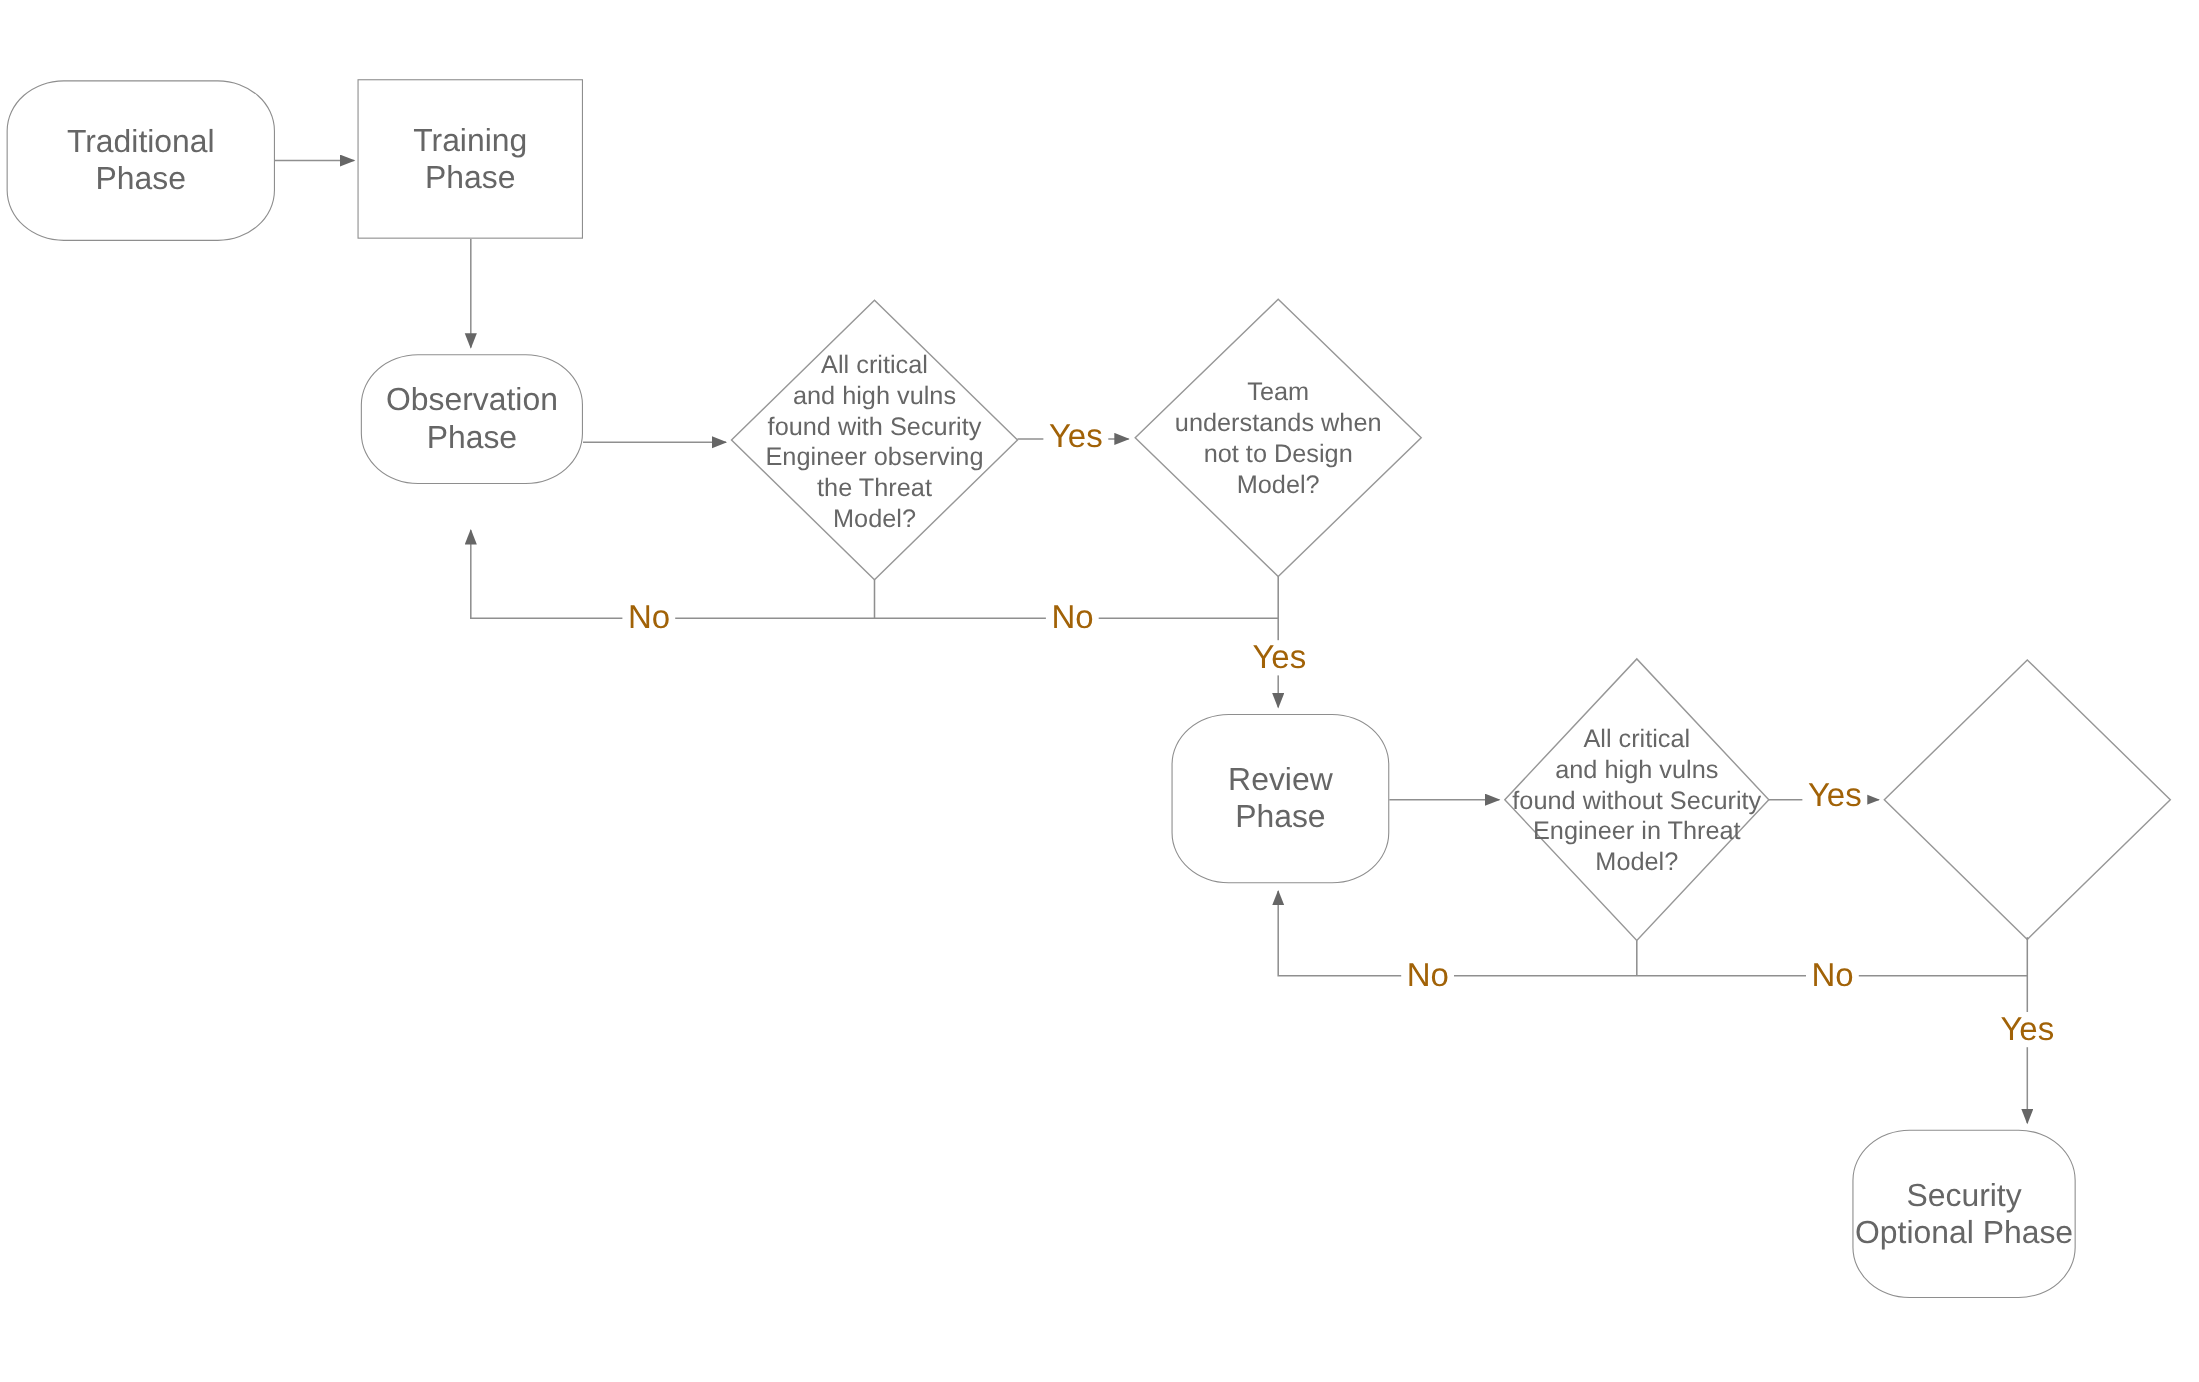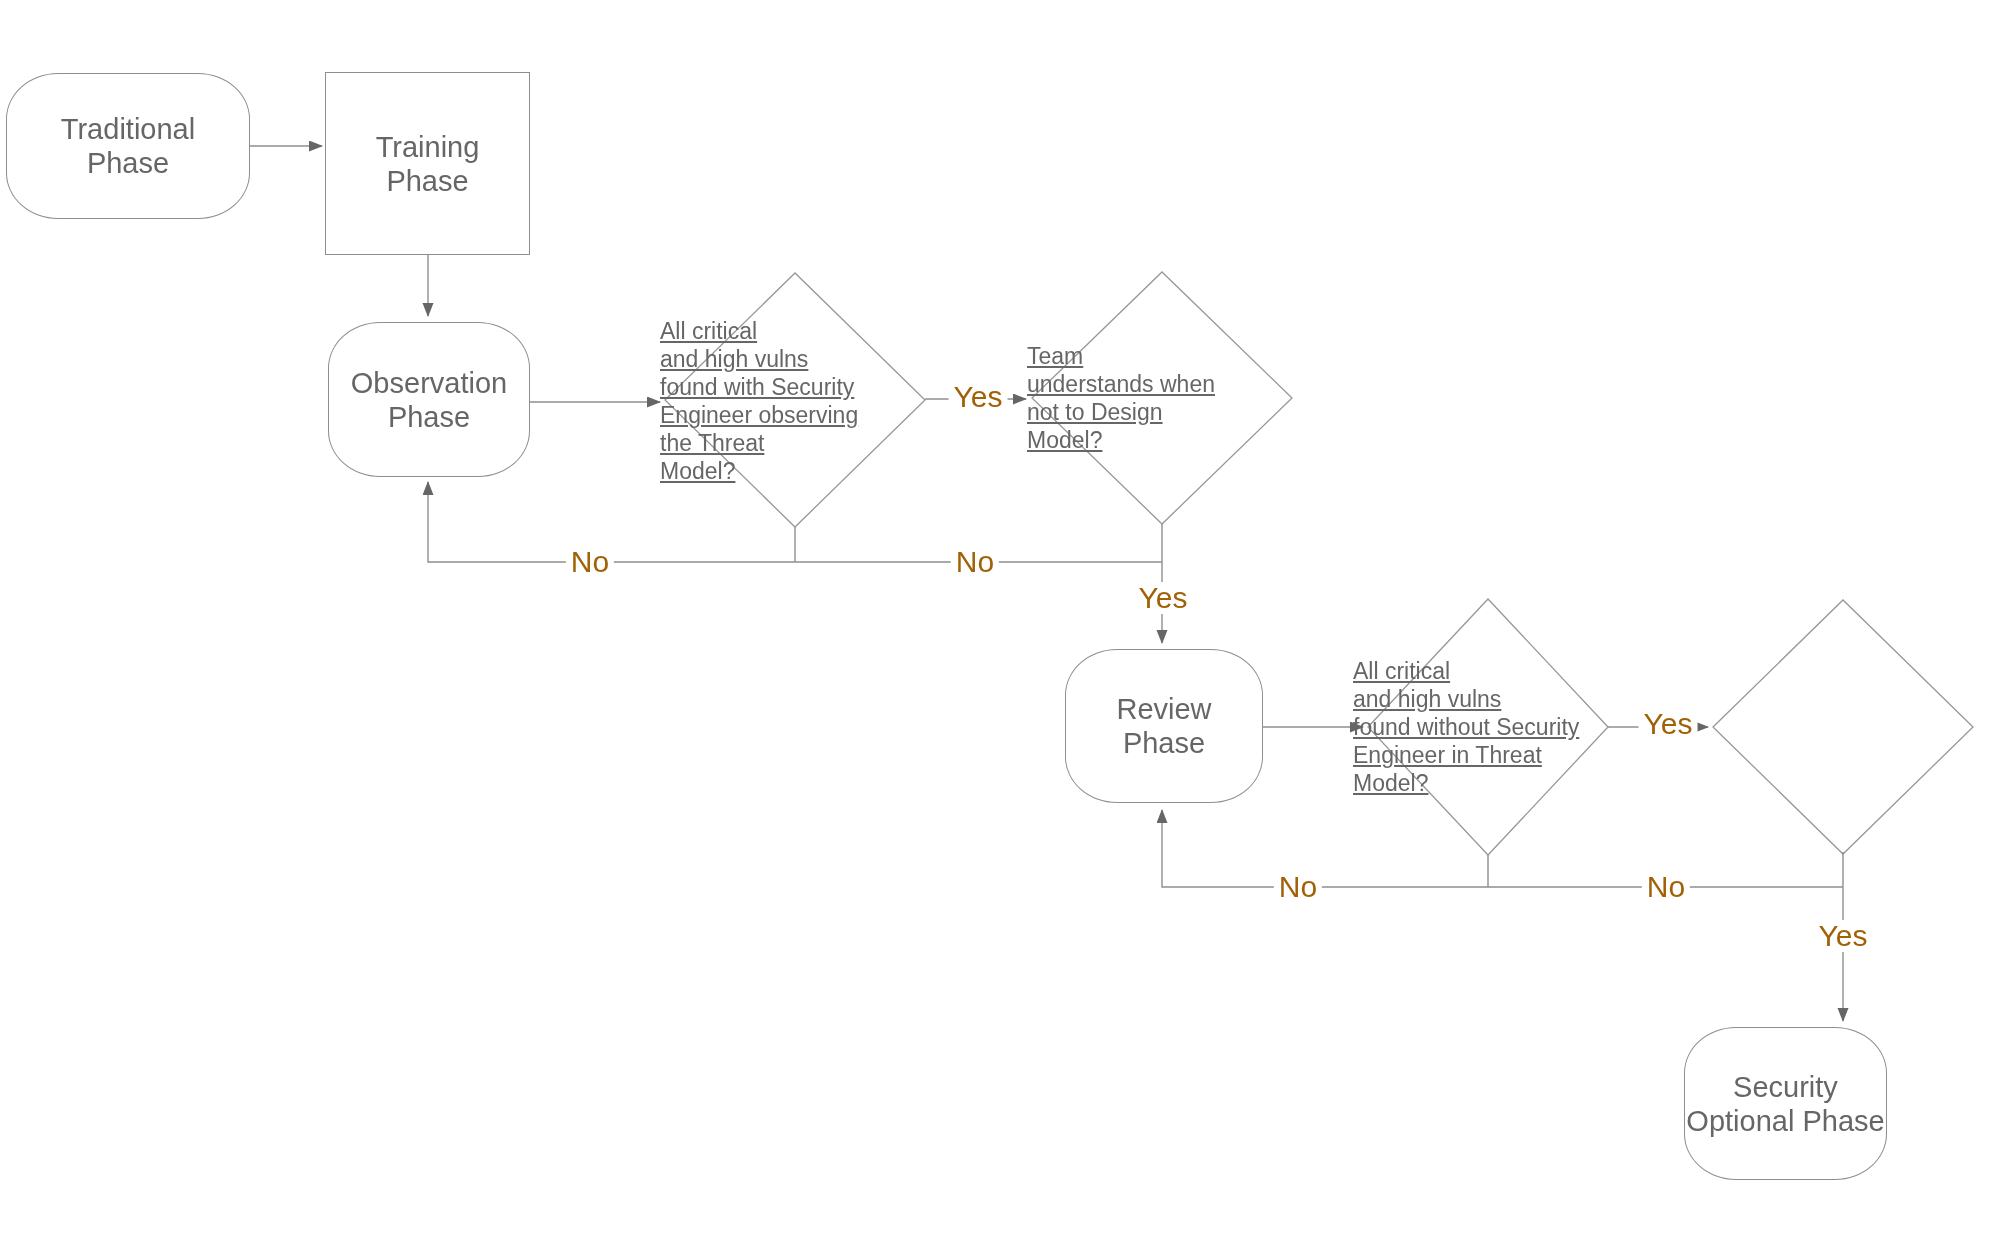--- a/index.html
+++ b/index.html
@@ -22,24 +22,24 @@
     text-align:center;
     color:#666666;
     font-size:29px;line-height:34px;
     white-space:pre-line;
   }
   .node.rounded{border-radius:52px / 46px;}
   .dtext{
     position:absolute;
     transform:translate(-50%,-50%);
     width:270px;
+    text-align:center;
     color:#666666;
     font-size:23px;line-height:28px;
     white-space:pre-line;
-    text-decoration:underline;
   }
   .elabel{
     position:absolute;
     transform:translate(-50%,-50%);
     background:#ffffff;
     color:#a16207;
     font-size:30px;line-height:32px;
     padding:0 5px;
   }
 </style>
@@ -76,26 +76,26 @@
       <path class="edge" d="M 1843 887 H 1162 V 810" marker-end="url(#arrow)"></path>
       <path class="edge" d="M 1843 852 V 1021" marker-end="url(#arrow)"></path>
     </g>
   </svg>
 
   <div class="node rounded" style="left:6px;top:73px;width:244px;height:146px">
     <span>Traditional
 Phase</span>
   </div>
 
-  <div class="node" style="left:325px;top:72px;width:205px;height:183px">
+  <div class="node" style="left:325px;top:72px;width:205px;height:145px">
     <span>Training
 Phase</span>
   </div>
 
-  <div class="node rounded" style="left:328px;top:322px;width:202px;height:155px">
+  <div class="node rounded" style="left:328px;top:322px;width:202px;height:118px">
     <span>Observation
 Phase</span>
   </div>
 
   <div class="node rounded" style="left:1065px;top:649px;width:198px;height:154px">
     <span>Review
 Phase</span>
   </div>
 
   <div class="node rounded" style="left:1684px;top:1027px;width:203px;height:153px">

